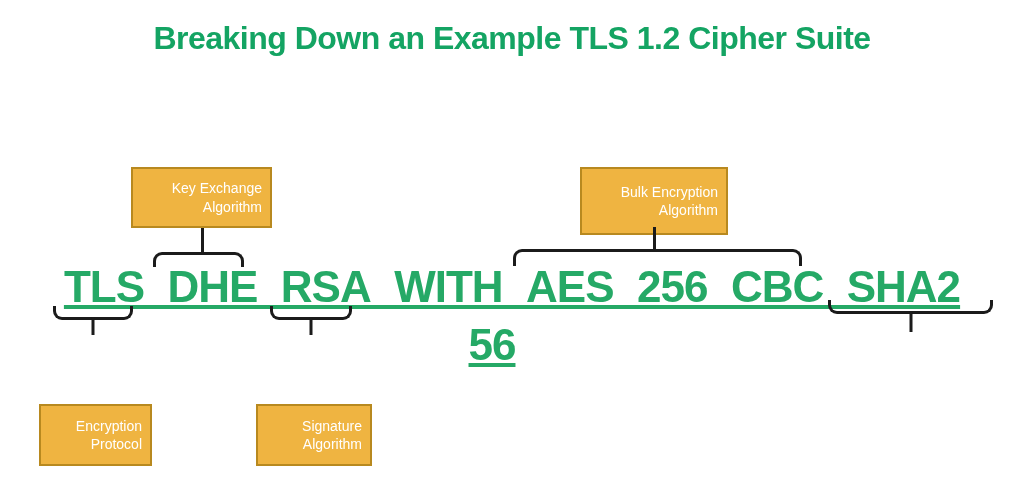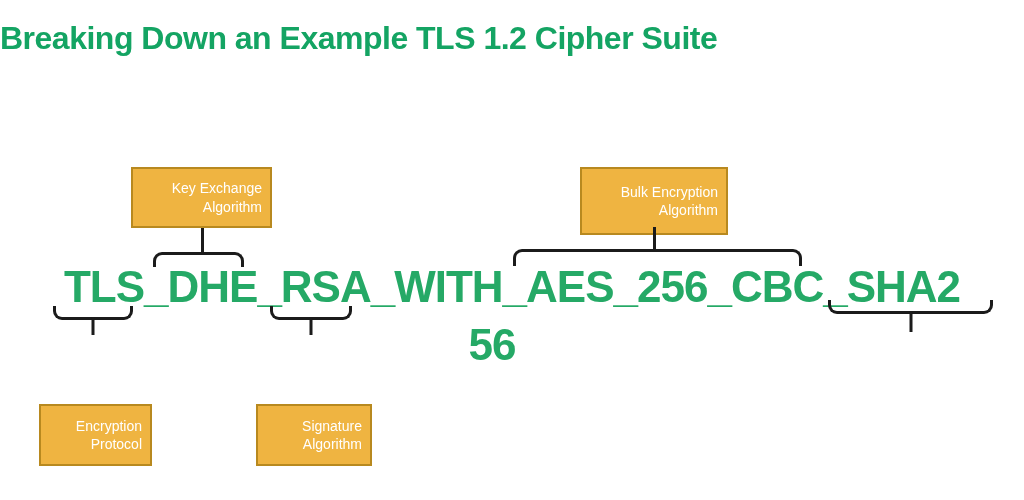--- a/index.html
+++ b/index.html
@@ -18,21 +18,21 @@
     background: var(--background);
     position: relative;
     overflow: hidden;
     font-family: "Liberation Sans", sans-serif;
   }
   .stage { position: absolute; inset: 0; }
 
   .title {
     position: absolute;
     left: 0; right: 0; top: 20px;
-    text-align: left;
+    text-align: center;
     font-size: 32px;
     font-weight: 700;
     letter-spacing: -0.5px;
     color: var(--title-green);
     margin: 0;
   }
 
   .label-box {
     position: absolute;
     background: var(--box-fill);
@@ -95,20 +95,21 @@
 
   .cipher-line {
     position: absolute;
     left: 0; right: 0;
     text-align: center;
     font-size: 44px;
     font-weight: 700;
     letter-spacing: -1px;
     color: var(--cipher-green);
     white-space: nowrap;
+    text-decoration: underline;
   }
   .cipher-line1 { top: 262px; }
   .cipher-line2 { top: 320px; margin-left: -40px; }
 </style>
 </head>
 <body>
 
 <div class="stage">
 
   <h1 class="title">Breaking Down an Example TLS 1.2 Cipher Suite</h1>

